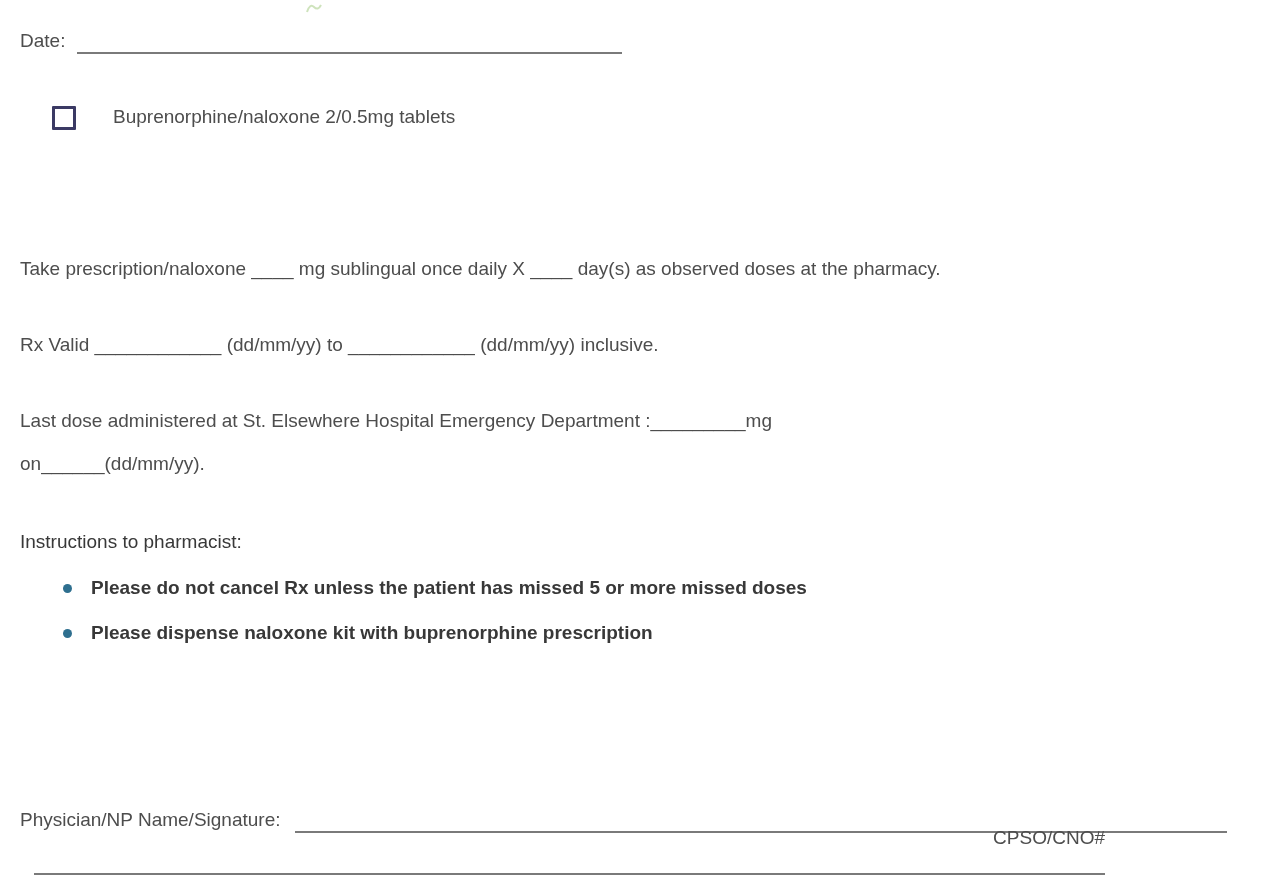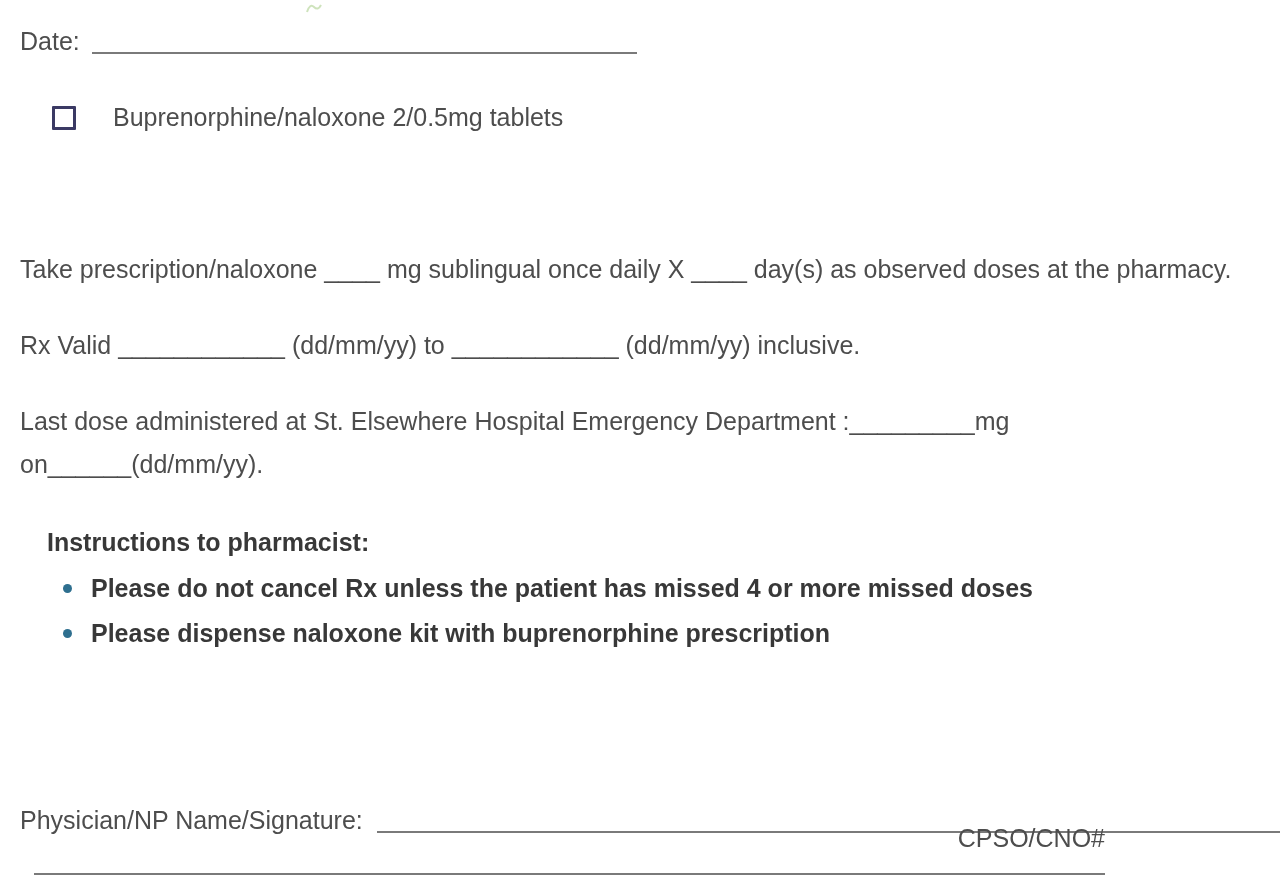--- a/index.html
+++ b/index.html
@@ -3,21 +3,21 @@
 <meta charset="utf-8">
 <style>
   * { margin: 0; padding: 0; box-sizing: border-box; }
   html, body { background: #ffffff; }
   .page {
     position: relative;
     width: 1280px;
     height: 878px;
     background: #ffffff;
     font-family: "Liberation Sans", sans-serif;
-    font-size: 25px;
+    font-size: 19px;
     color: #4d4d4d;
     overflow: hidden;
   }
   .row { position: absolute; left: 20px; display: flex; align-items: flex-end; white-space: nowrap; }
   .fill-line {
     border-bottom: 2px solid #7a7a7a;
     height: 24px;
     display: inline-block;
   }
   .label { line-height: 26px; }
@@ -37,21 +37,21 @@
   .chk-label { margin-left: 37px; line-height: 26px; color: #4d4d4d; }
 
   .text-line { position: absolute; left: 20px; line-height: 26px; white-space: nowrap; }
   .dosing-line   { top: 256px; }
   .validity-line { top: 332px; }
   .lastdose-1    { top: 408px; }
   .lastdose-2    { top: 451px; }
 
   .instr-heading {
     position: absolute; left: 20px; top: 529px;
-    font-weight: bold; color: #383838; line-height: 26px; margin-left: 27px;
+    font-weight: normal; color: #383838; line-height: 26px;
   }
   .bullet-row { position: absolute; left: 63px; display: flex; align-items: center; }
   .bullet-row-1 { top: 575px; }
   .bullet-row-2 { top: 620px; }
   .bullet-dot {
     width: 9px; height: 9px; border-radius: 50%;
     background: #2e6f8f;
     flex: 0 0 auto;
   }
   .bullet-text { margin-left: 19px; font-weight: bold; color: #383838; line-height: 26px; white-space: nowrap; }
@@ -91,21 +91,21 @@
 
   <div class="text-line validity-line">Rx Valid ____________ (dd/mm/yy) to ____________ (dd/mm/yy) inclusive.</div>
 
   <div class="text-line lastdose-2">on______(dd/mm/yy).</div>
   <div class="text-line lastdose-1">Last dose administered at St. Elsewhere Hospital Emergency Department :_________mg</div>
 
   <div class="instr-heading">Instructions to pharmacist:</div>
 
   <div class="bullet-row bullet-row-1">
     <span class="bullet-dot"></span>
-    <span class="bullet-text">Please do not cancel Rx unless the patient has missed 4 or more missed doses</span>
+    <span class="bullet-text">Please do not cancel Rx unless the patient has missed 5 or more missed doses</span>
   </div>
 
   <div class="bullet-row bullet-row-2">
     <span class="bullet-dot"></span>
     <span class="bullet-text">Please dispense naloxone kit with buprenorphine prescription</span>
   </div>
 
   <div class="row signature-row">
     <span class="label">Physician/NP Name/Signature:</span>
     <span class="fill-line"></span>

